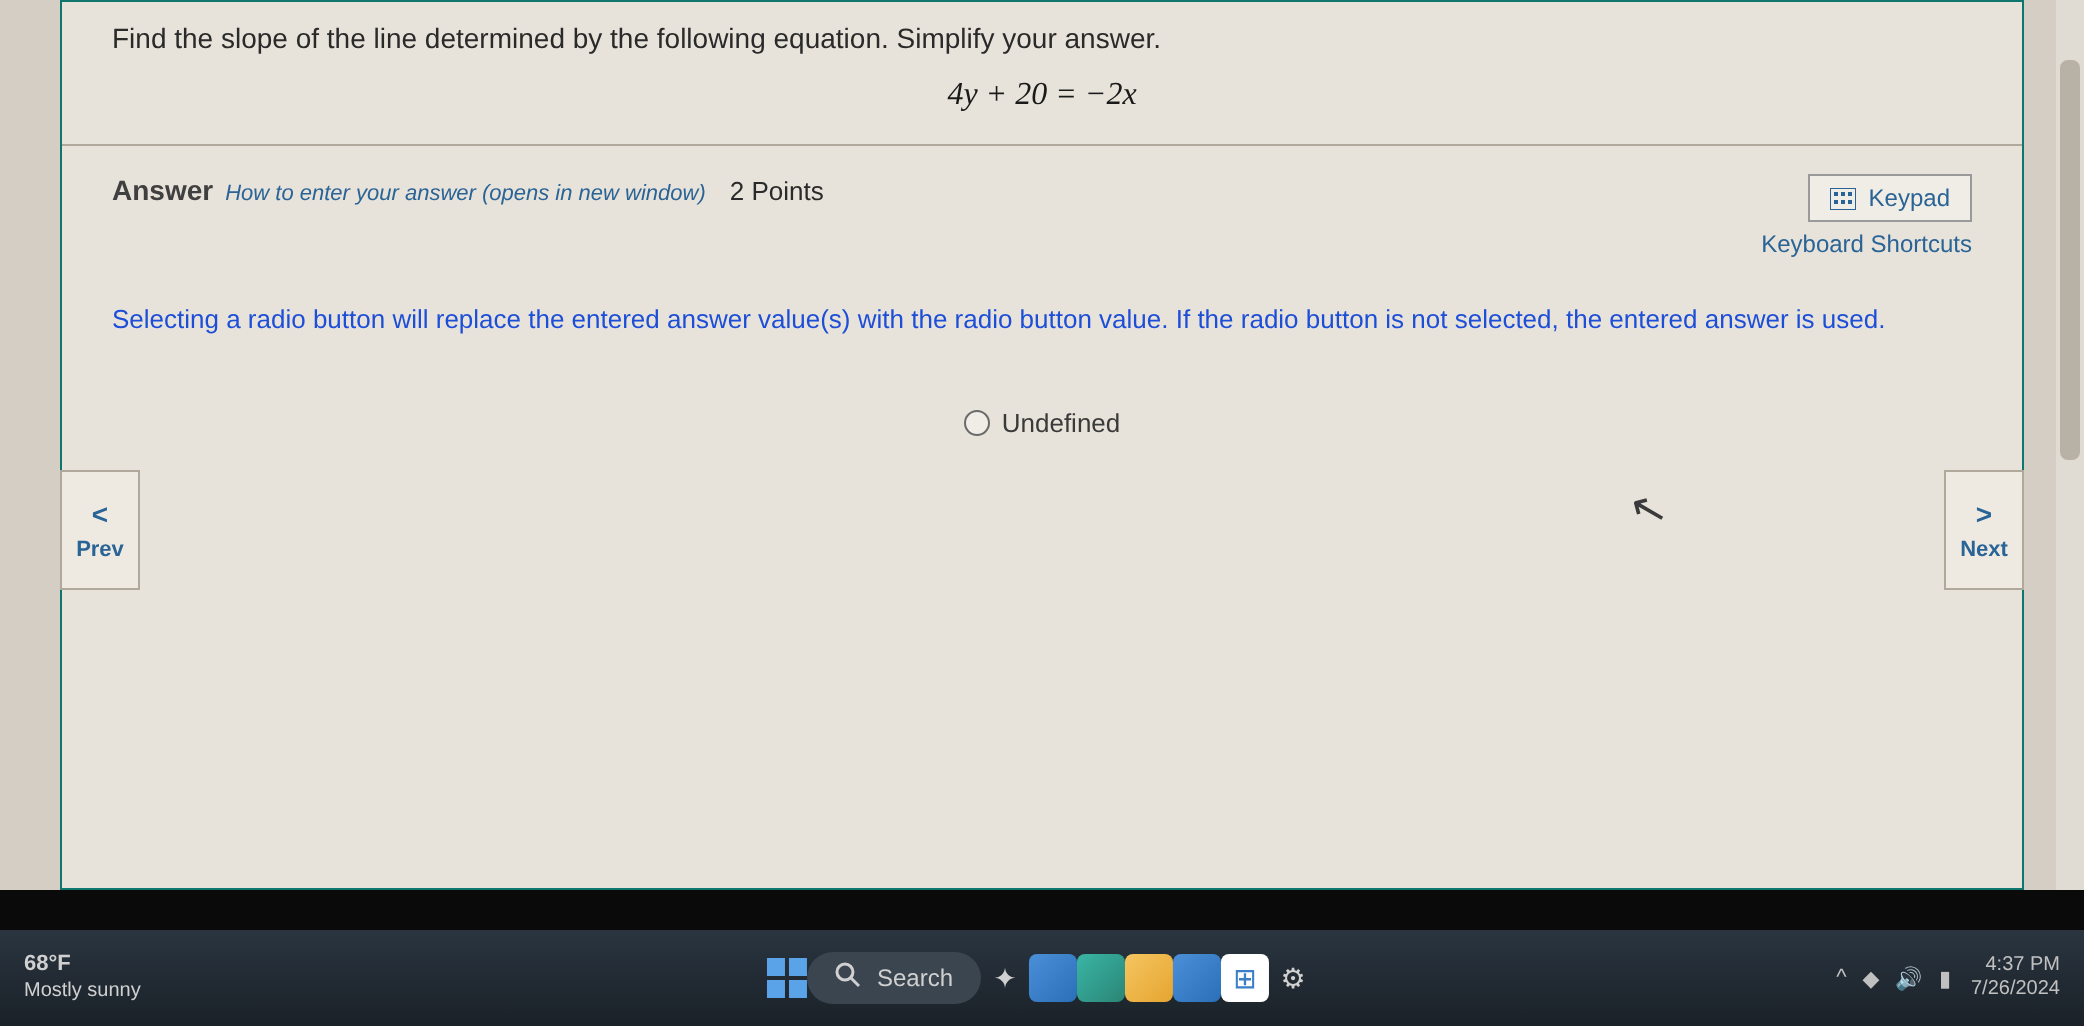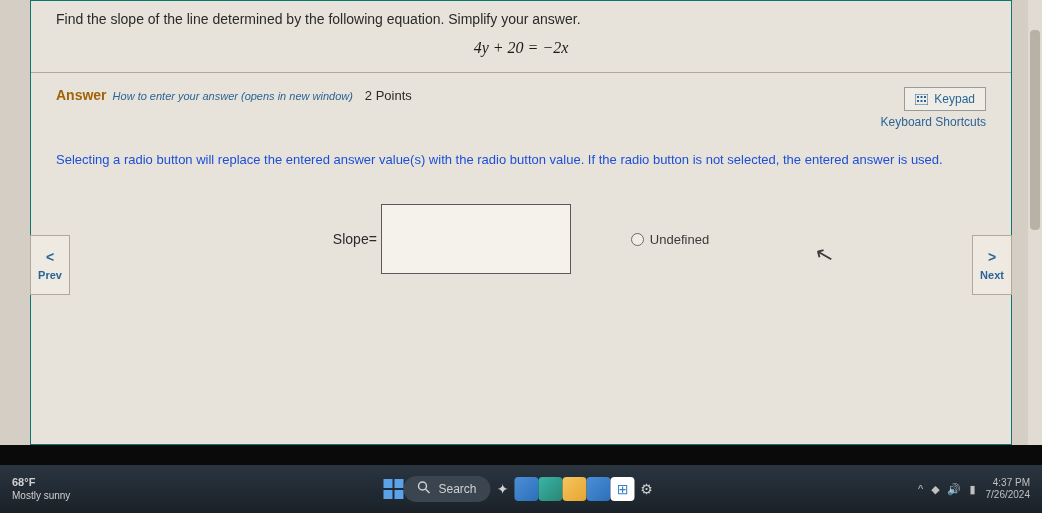--- a/index.html
+++ b/index.html
@@ -50,21 +50,21 @@
       align-items: flex-start;
     }
     .answer-left {
       display: flex;
       align-items: baseline;
       gap: 6px;
     }
     .answer-label {
       font-weight: bold;
       font-size: 14px;
-      color: #a16207;
+      color: #404040;
     }
     .how-to-link {
       font-size: 11px;
       font-style: italic;
       color: #2a6496;
     }
     .points {
       font-size: 13px;
       color: #2a2a2a;
       margin-left: 6px;
@@ -298,24 +298,20 @@
                   <rect x="9" y="6" width="2" height="2" fill="#2a6496"></rect>
                 </svg>
             </span>
             <span>Keypad</span>
           </div>
           <div class="shortcuts-link">Keyboard Shortcuts</div>
         </div>
       </div>
       <div class="instruction-text">Selecting a radio button will replace the entered answer value(s) with the radio button value. If the radio button is not selected, the entered answer is used.</div>
       <div class="input-row">
-        <div class="slope-group">
-          <span class="slope-label">Slope=</span>
-          <input class="slope-input" type="text" value="" style="">
-        </div>
         <div class="radio-group">
           <span class="radio-circle"></span>
           <span class="radio-label">Undefined</span>
         </div>
       </div>
     </div>
   </div>
 
   <div class="nav-btn nav-prev">
     <span class="nav-arrow">&lt;</span>

